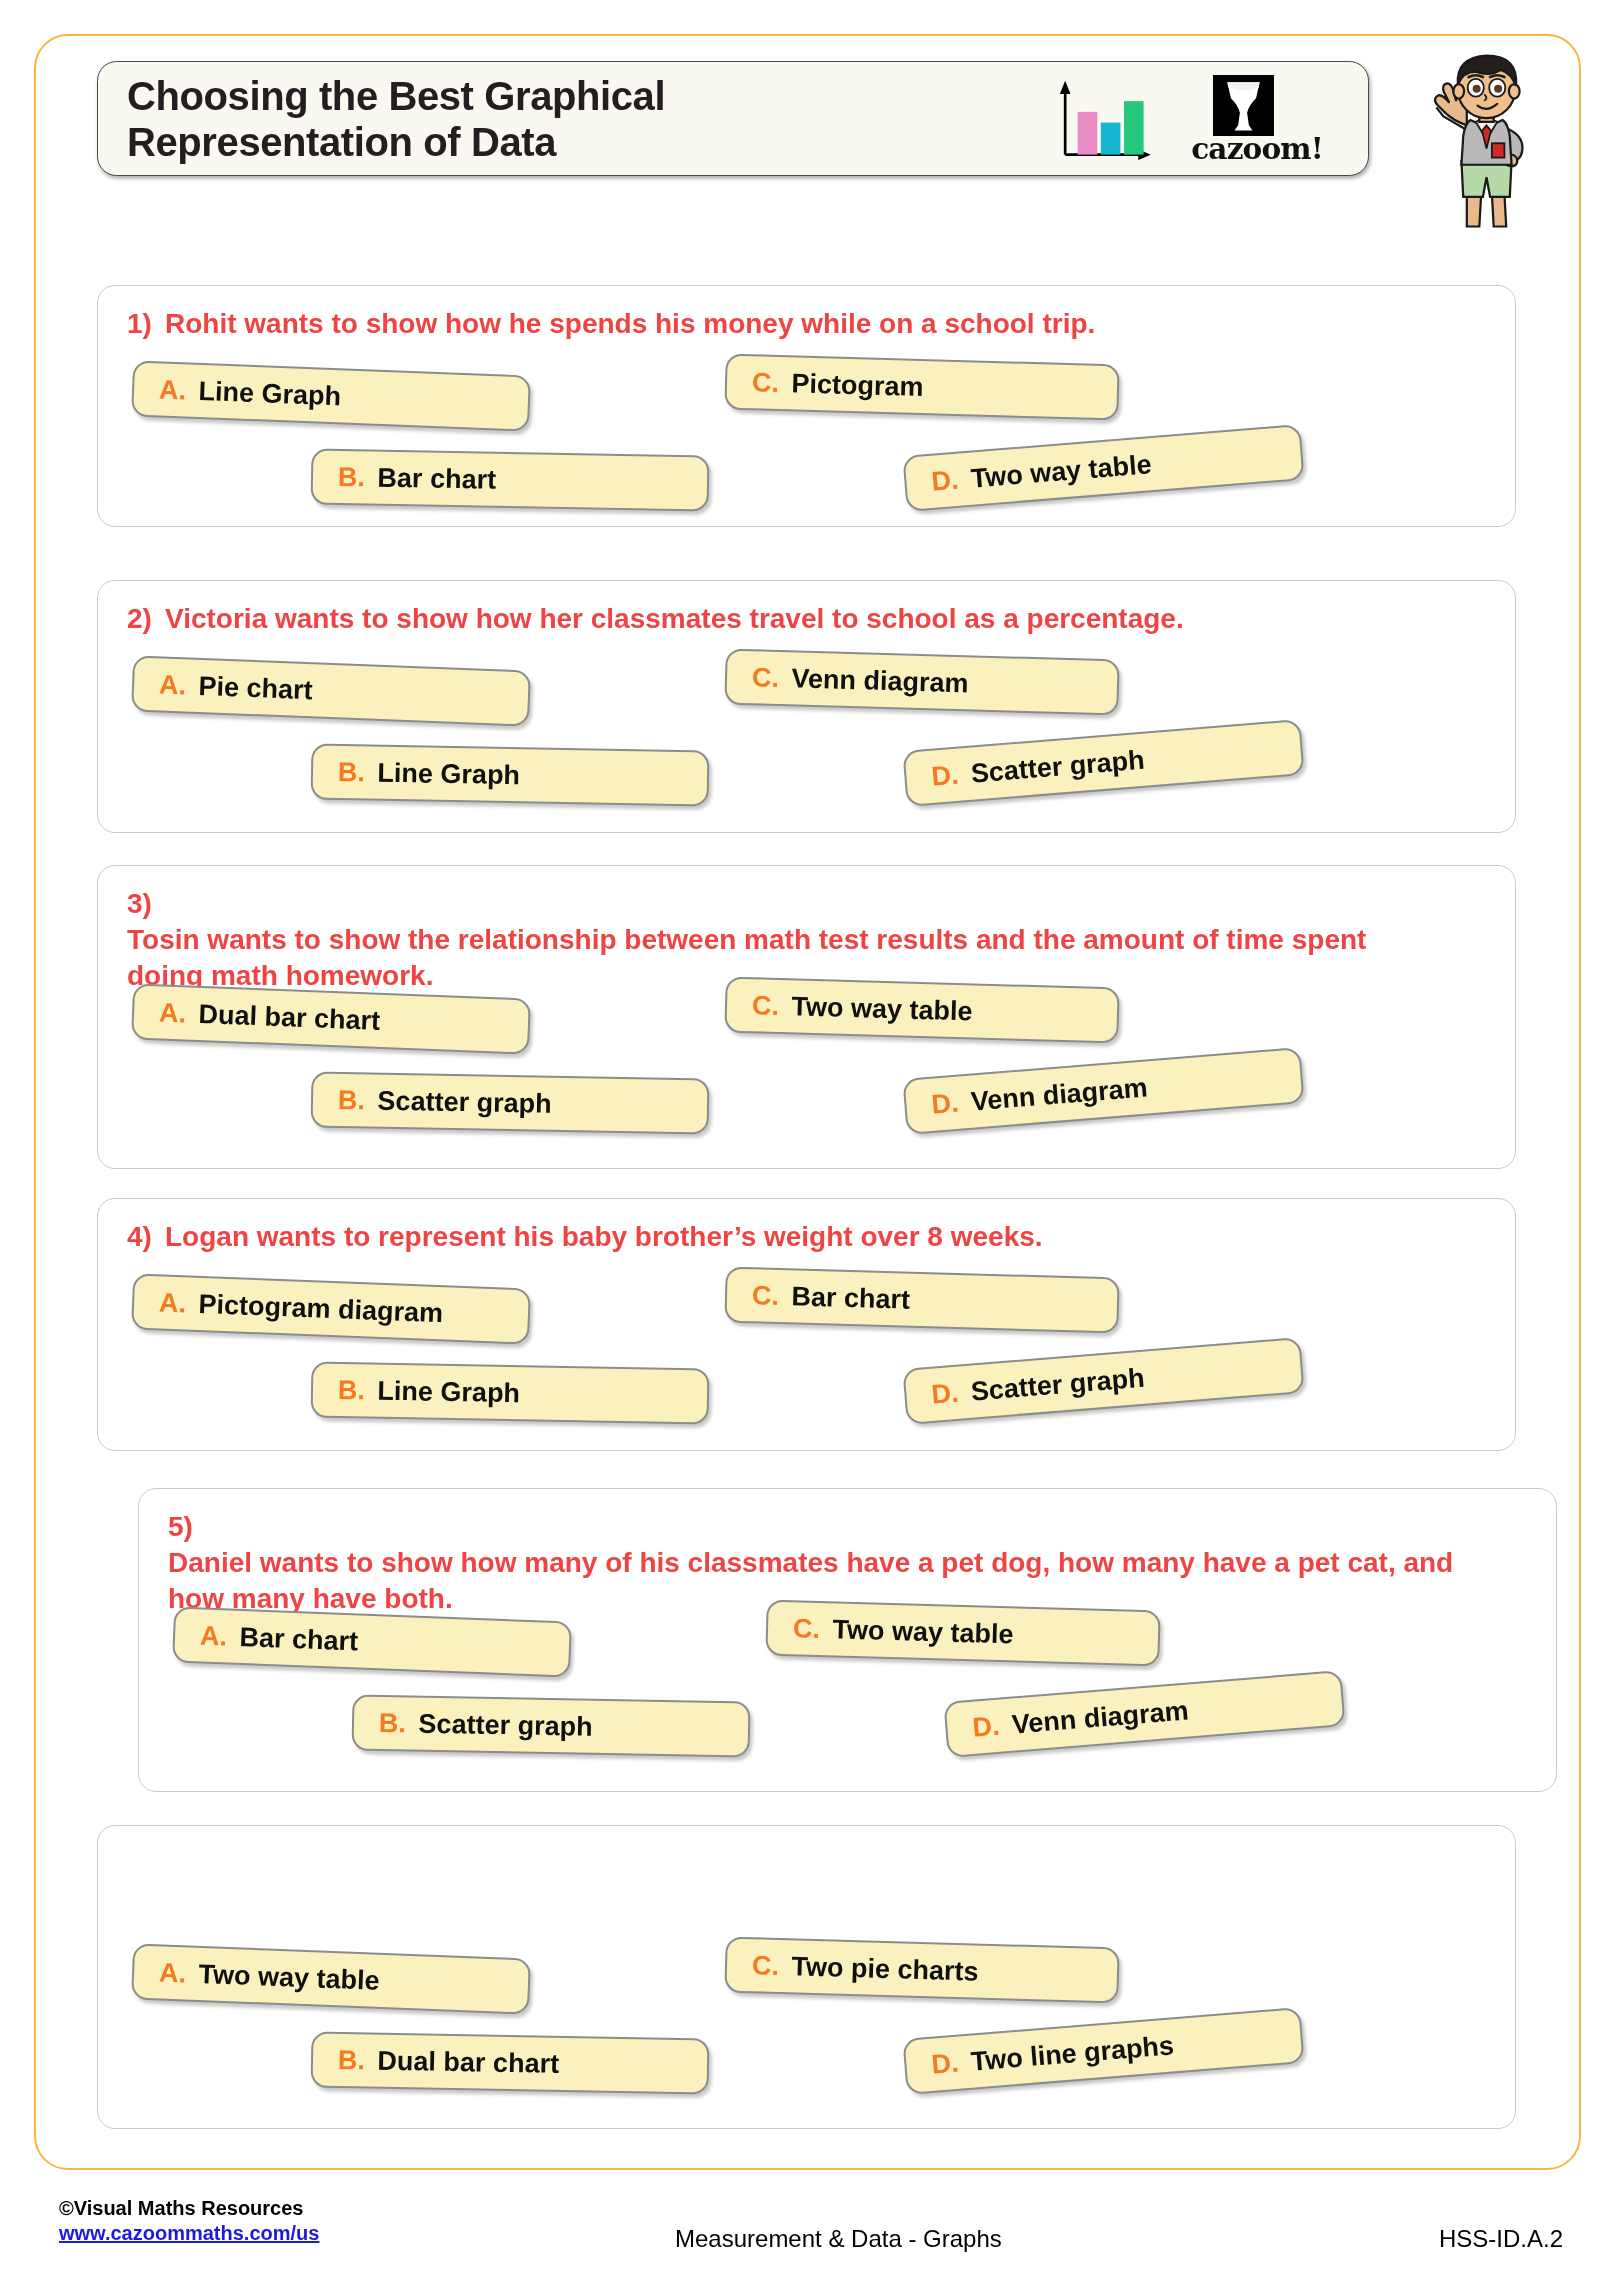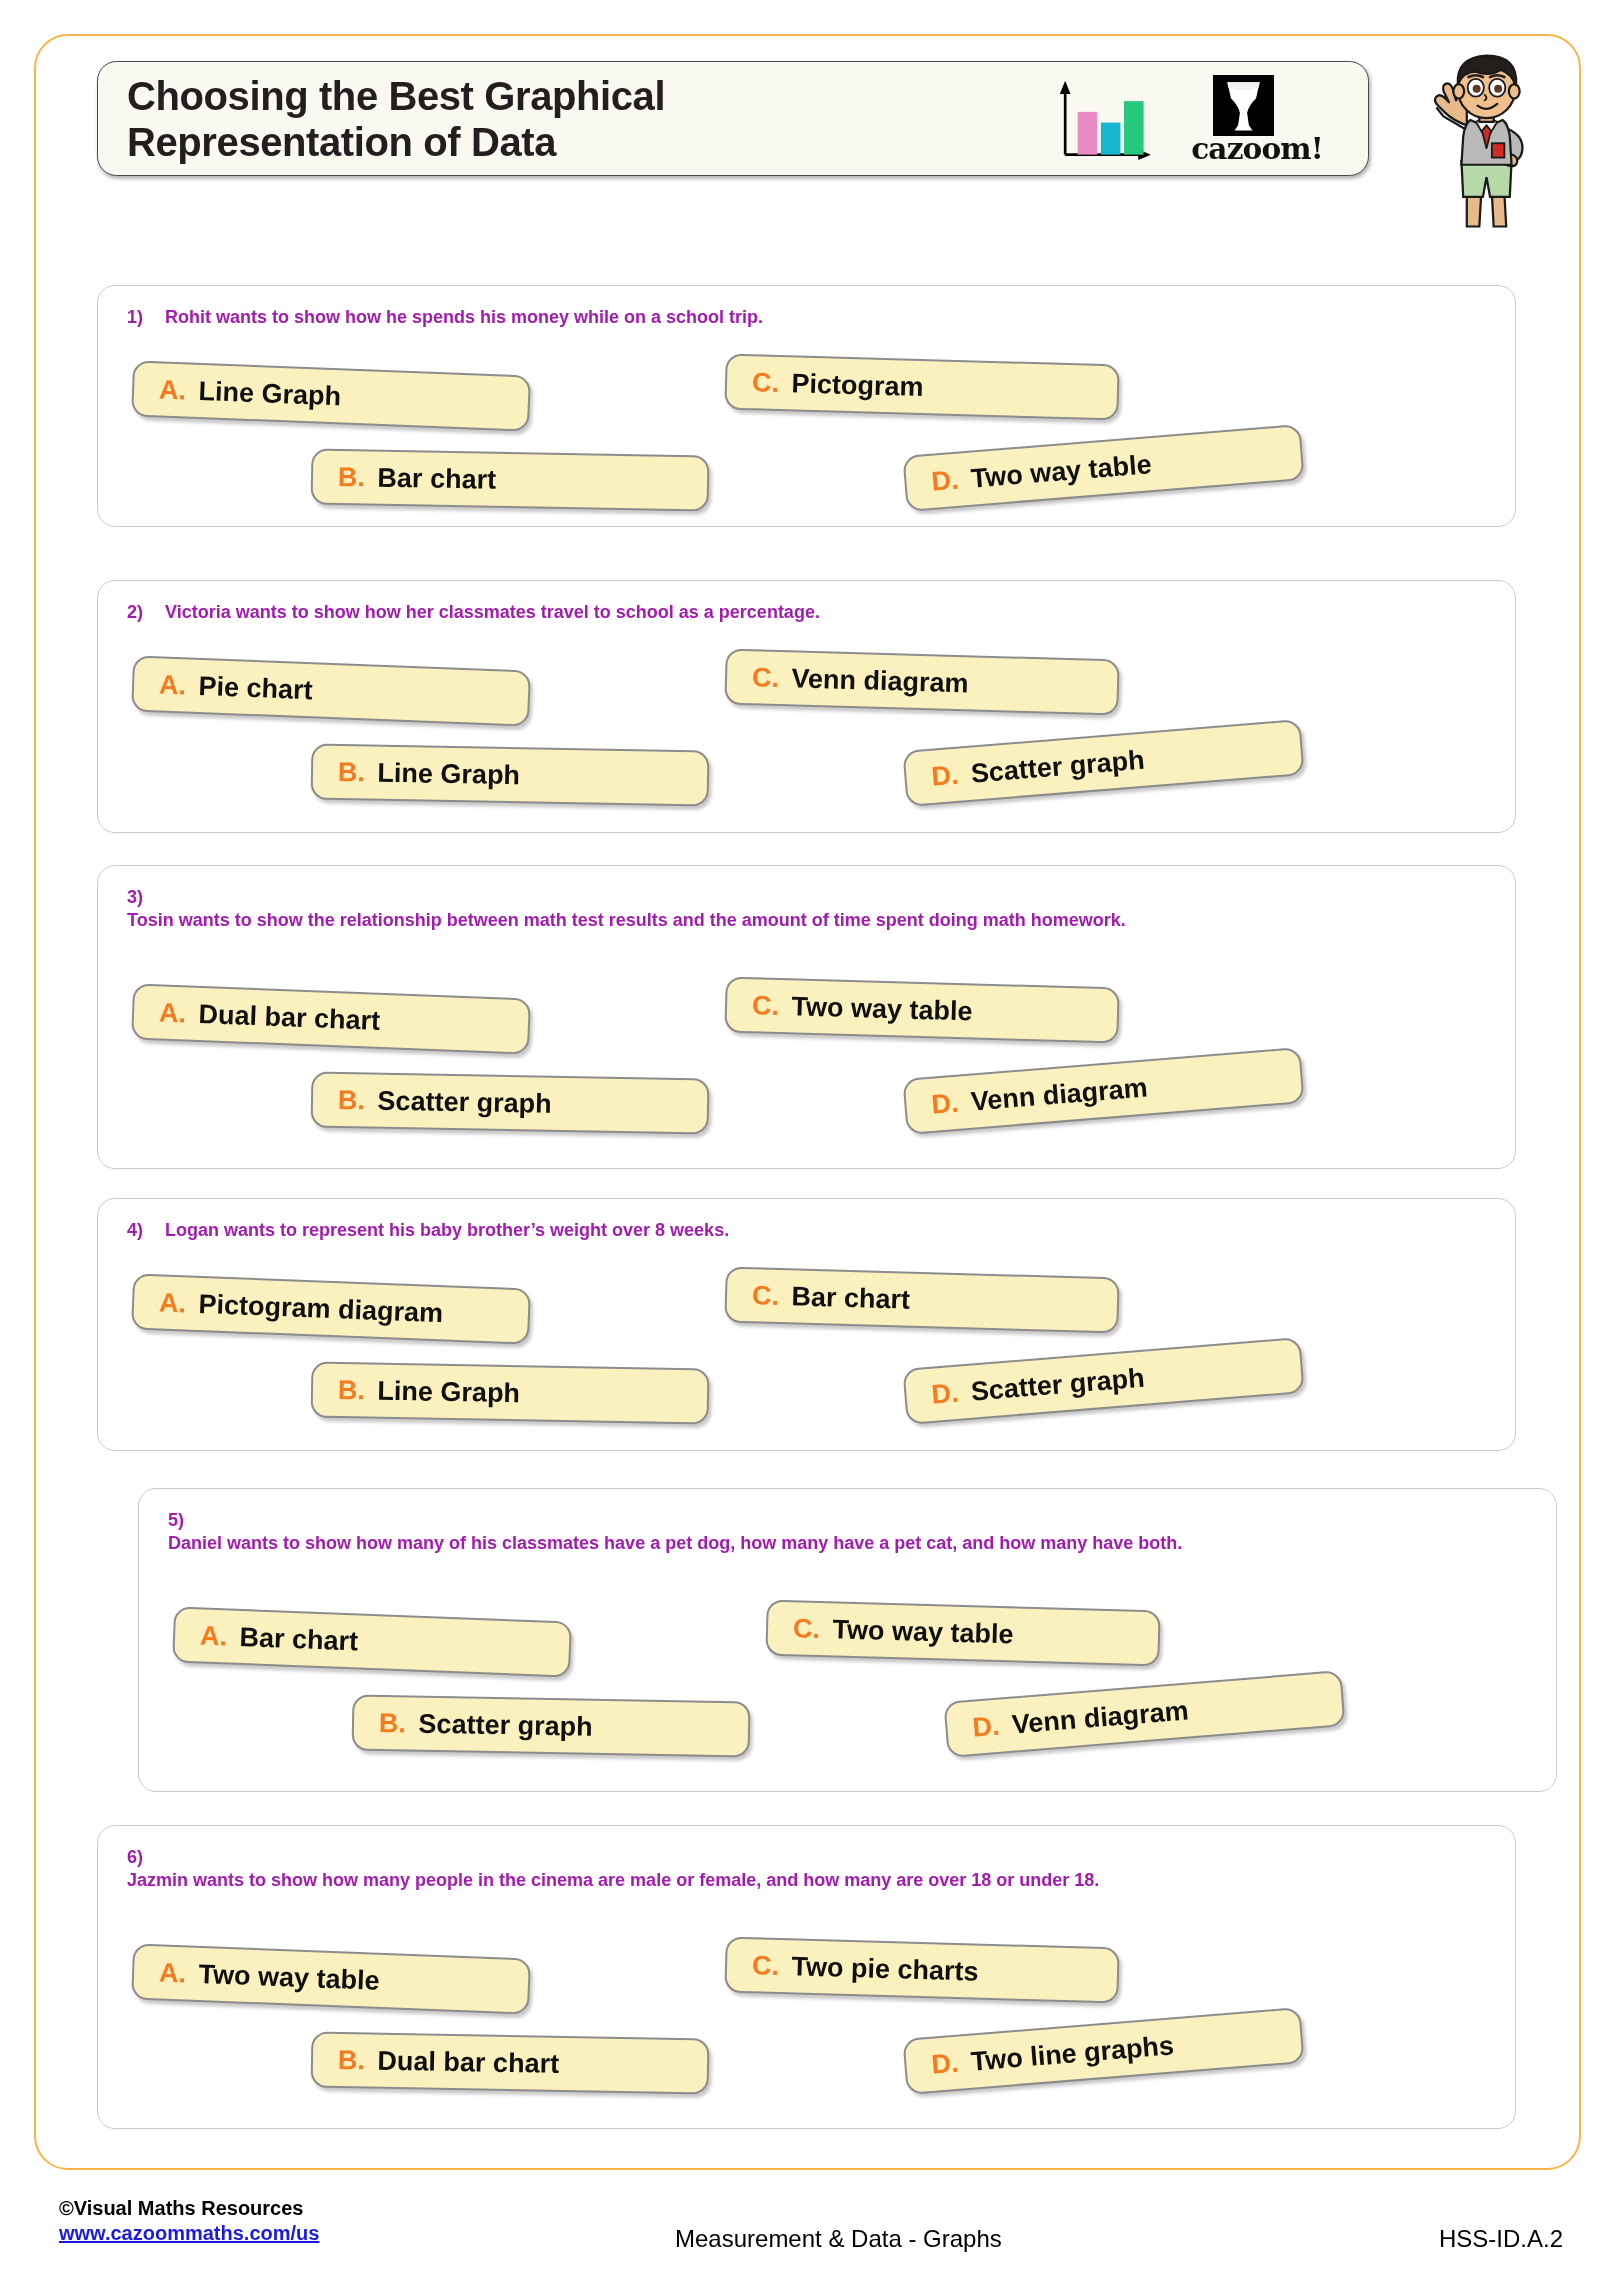--- a/index.html
+++ b/index.html
@@ -130,23 +130,23 @@
     background: #ffffff;
     border: 1.8px solid #C9C9C9;
     border-radius: 18px;
     box-sizing: border-box;
   }
   .qtext {
     position: absolute;
     left: 29px;
     top: 19.7px;
     width: 1343px;
-    font-size: 18px;
-    font-weight: bold;
-    color: #a21caf;
+    font-size: 28px;
+    font-weight: bold;
+    color: #ef4444;
     line-height: 1.30;
   }
   .qtext .num {
     display: inline-block;
     width: 38px;
   }
   .qtext .body {
     display: inline;
   }
   .qtext.two-line {
@@ -410,23 +410,20 @@
       <span class="letter">C.</span>
       <span class="label">Two way table</span>
     </div>
     <div class="pill slot-d" style="top:197px;">
       <span class="letter">D.</span>
       <span class="label">Venn diagram</span>
     </div>
   </div>
 
   <div class="qcard" style="top:1825px; height:304px;">
-    <div class="qtext two-line">
-      <span class="num">6)</span><span class="qbody-indent">Jazmin wants to show how many people in the cinema are male or female, and how many are over 18 or under 18.</span>
-    </div>
     <div class="pill slot-a" style="top:125px;">
       <span class="letter">A.</span>
       <span class="label">Two way table</span>
     </div>
     <div class="pill slot-b" style="top:209px;">
       <span class="letter">B.</span>
       <span class="label">Dual bar chart</span>
     </div>
     <div class="pill slot-c" style="top:116px;">
       <span class="letter">C.</span>

